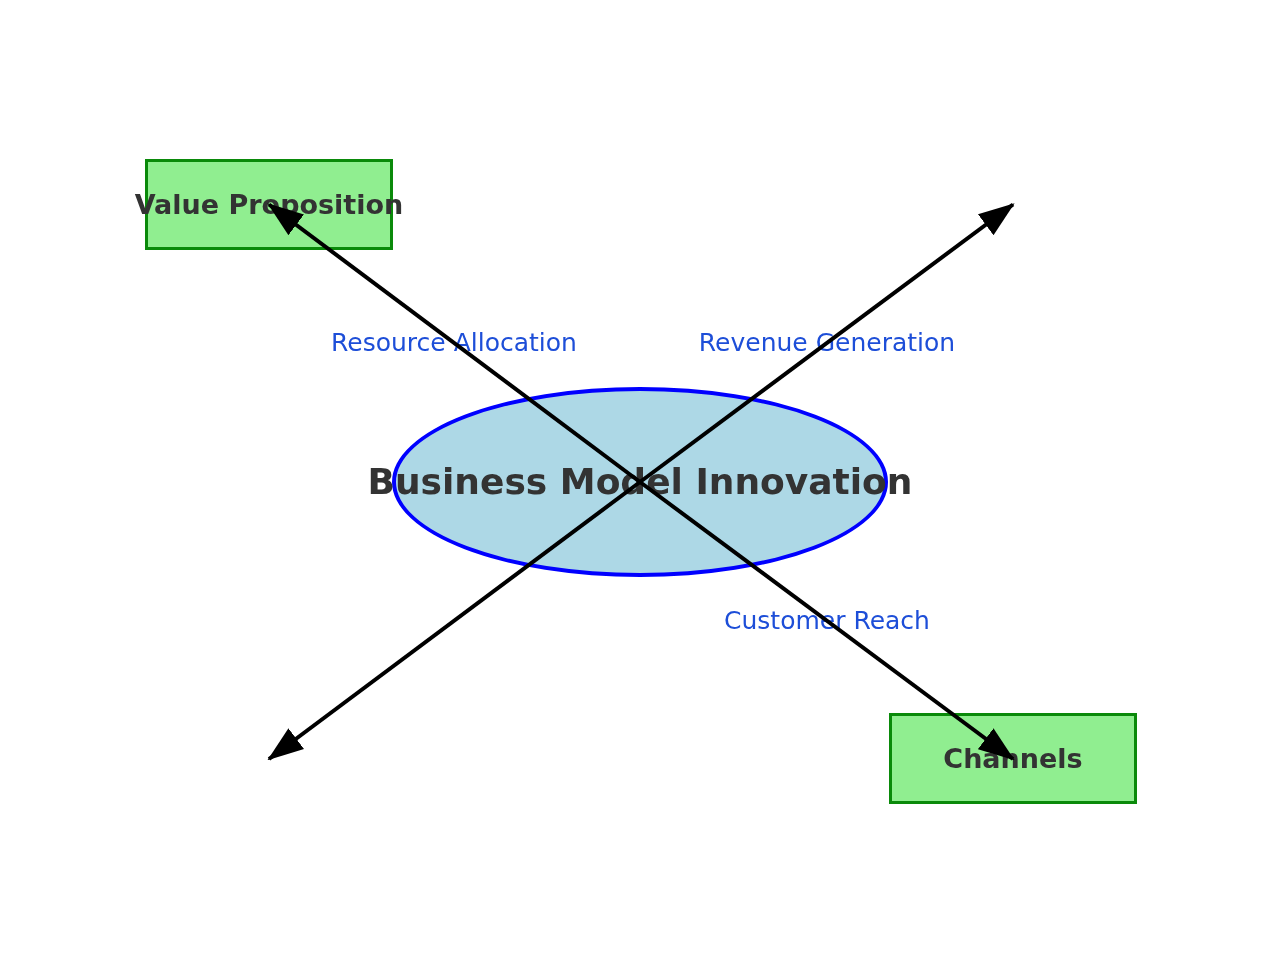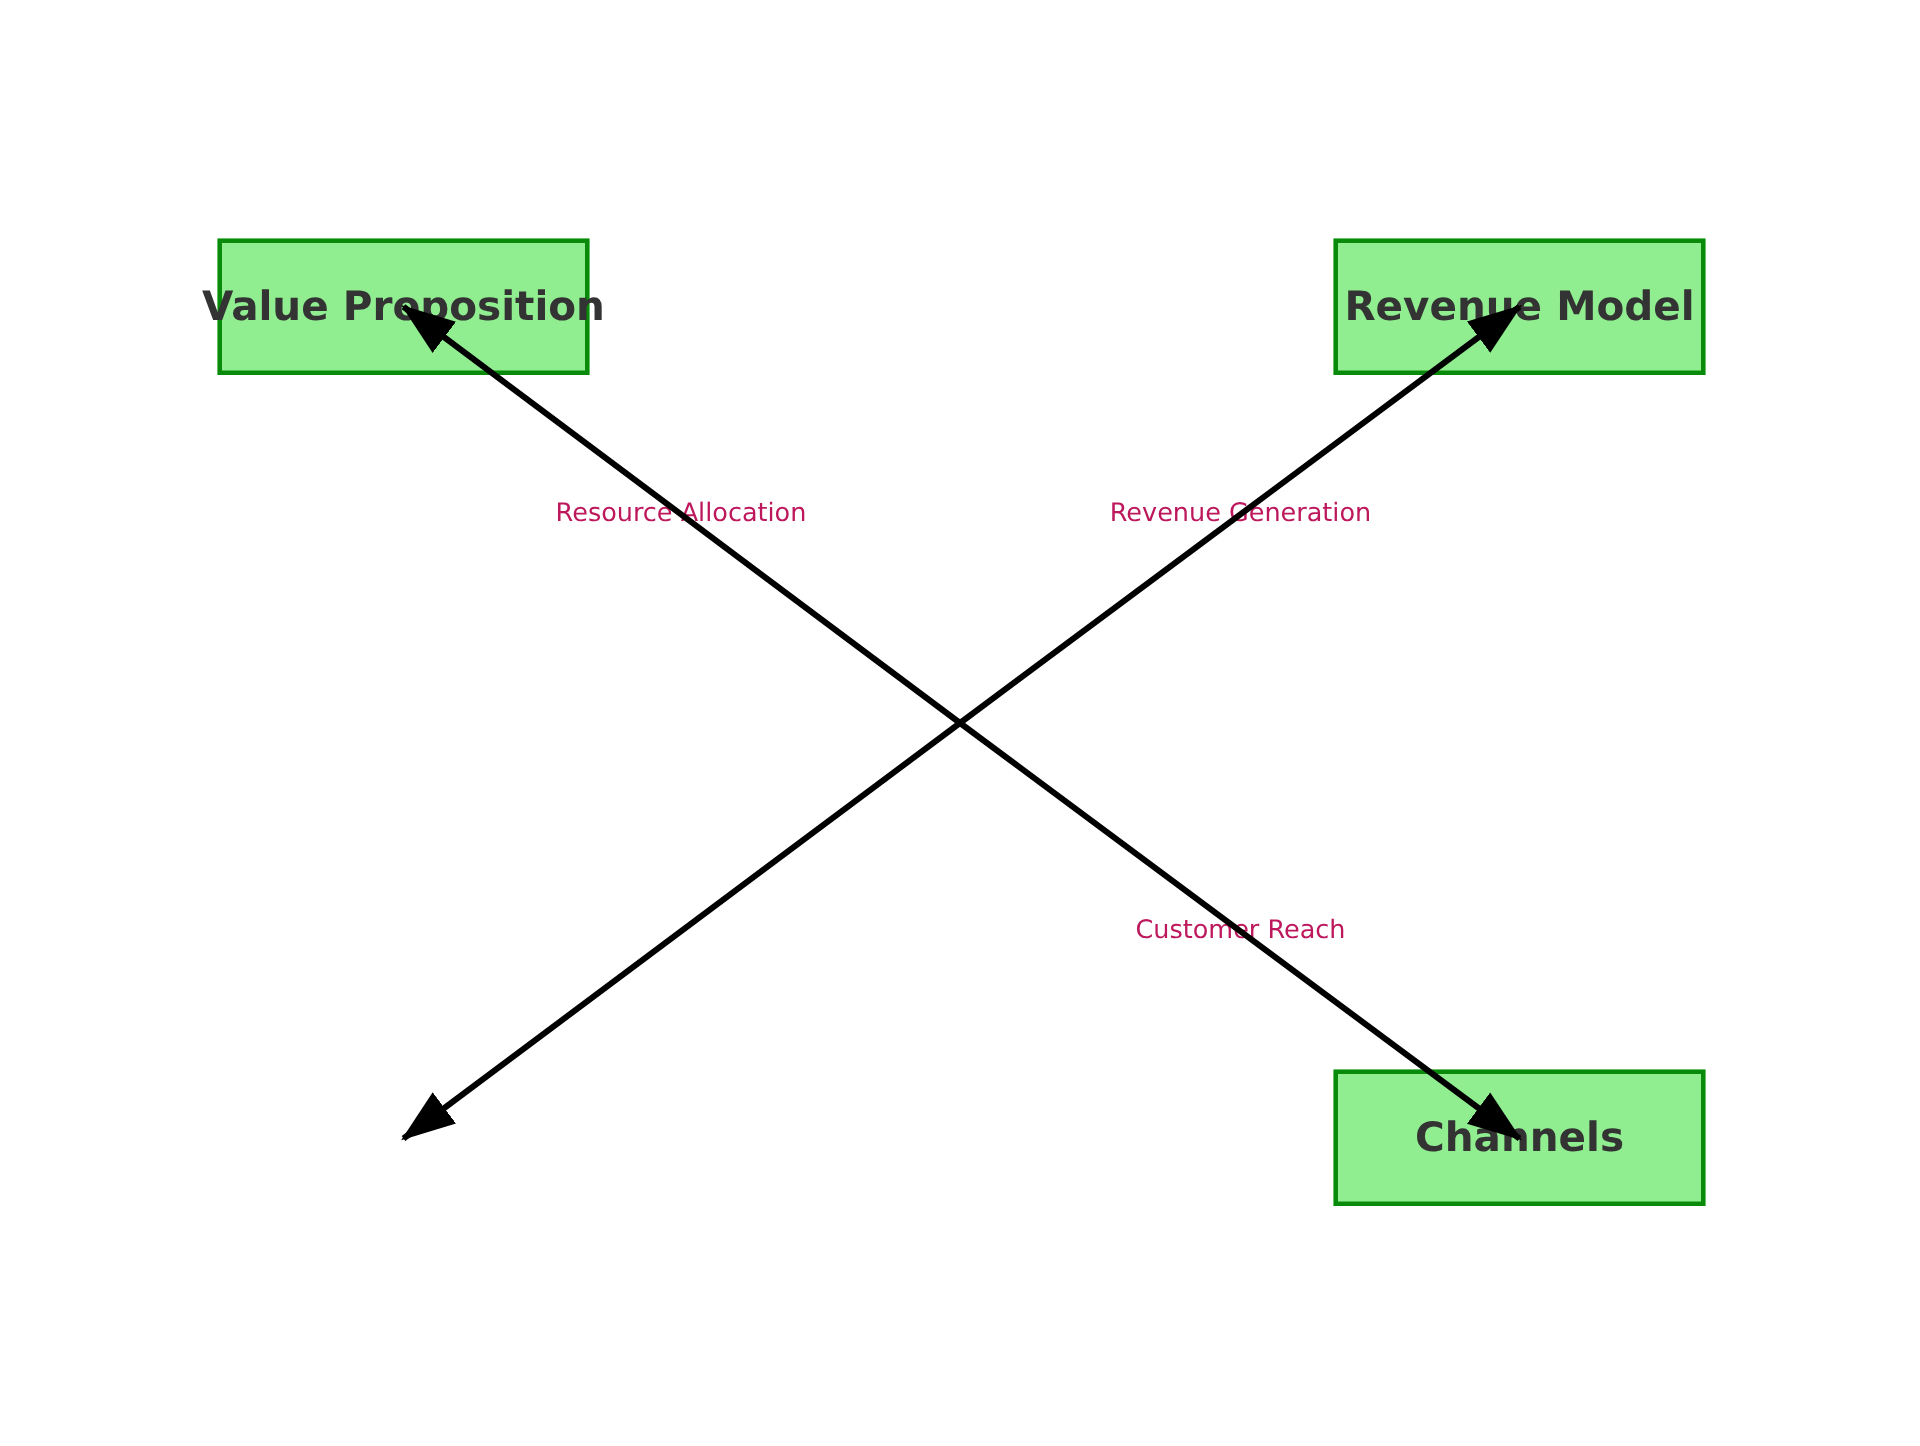--- a/index.html
+++ b/index.html
@@ -42,21 +42,21 @@
   }
   .center-ellipse .center-label{
     font-size:36px;font-weight:bold;
     color:var(--node-text,#333333);
     white-space:nowrap;
     line-height:1;
   }
   .edge-label{
     position:absolute;
     transform:translate(-50%,-50%);
-    font-size:17px;color:#be185d;
+    font-size:25px;color:#1d4ed8;
     white-space:nowrap;
     z-index:2;
   }
   #edge-label-resource-allocation{left:454px;top:342px;}
   #edge-label-revenue-generation{left:827px;top:342px;}
   #edge-label-market-feedback{left:454px;top:620px;}
   #edge-label-customer-reach{left:827px;top:620px;}
 
   #arrow-overlay{
     position:absolute;left:0;top:0;width:1280px;height:964px;
@@ -71,27 +71,27 @@
   }
 </style>
 </head>
 <body>
 
 <div id="canvas">
 
   <div class="node" id="node-value-proposition">
     <span class="node-label">Value Proposition</span>
   </div>
-  <div class="node" id="node-revenue-model">
-    <span class="node-label">Revenue Model</span>
-  </div>
   <div class="node" id="node-channels">
     <span class="node-label">Channels</span>
   </div>
 
+  <div class="center-ellipse">
+    <span class="center-label">Business Model Innovation</span>
+  </div>
 
   <span class="edge-label" id="edge-label-resource-allocation">Resource Allocation</span>
   <span class="edge-label" id="edge-label-revenue-generation">Revenue Generation</span>
   <span class="edge-label" id="edge-label-customer-reach">Customer Reach</span>
 
   <svg id="arrow-overlay" viewBox="0 0 1280 964" xmlns="http://www.w3.org/2000/svg">
     <defs>
       <marker id="ah" markerUnits="userSpaceOnUse" markerWidth="36" markerHeight="28" viewBox="0 0 36 28" refX="34" refY="14" orient="auto">
         <path class="arrowhead-path" d="M0,1 L36,14 L0,27 Z"></path>
       </marker>

